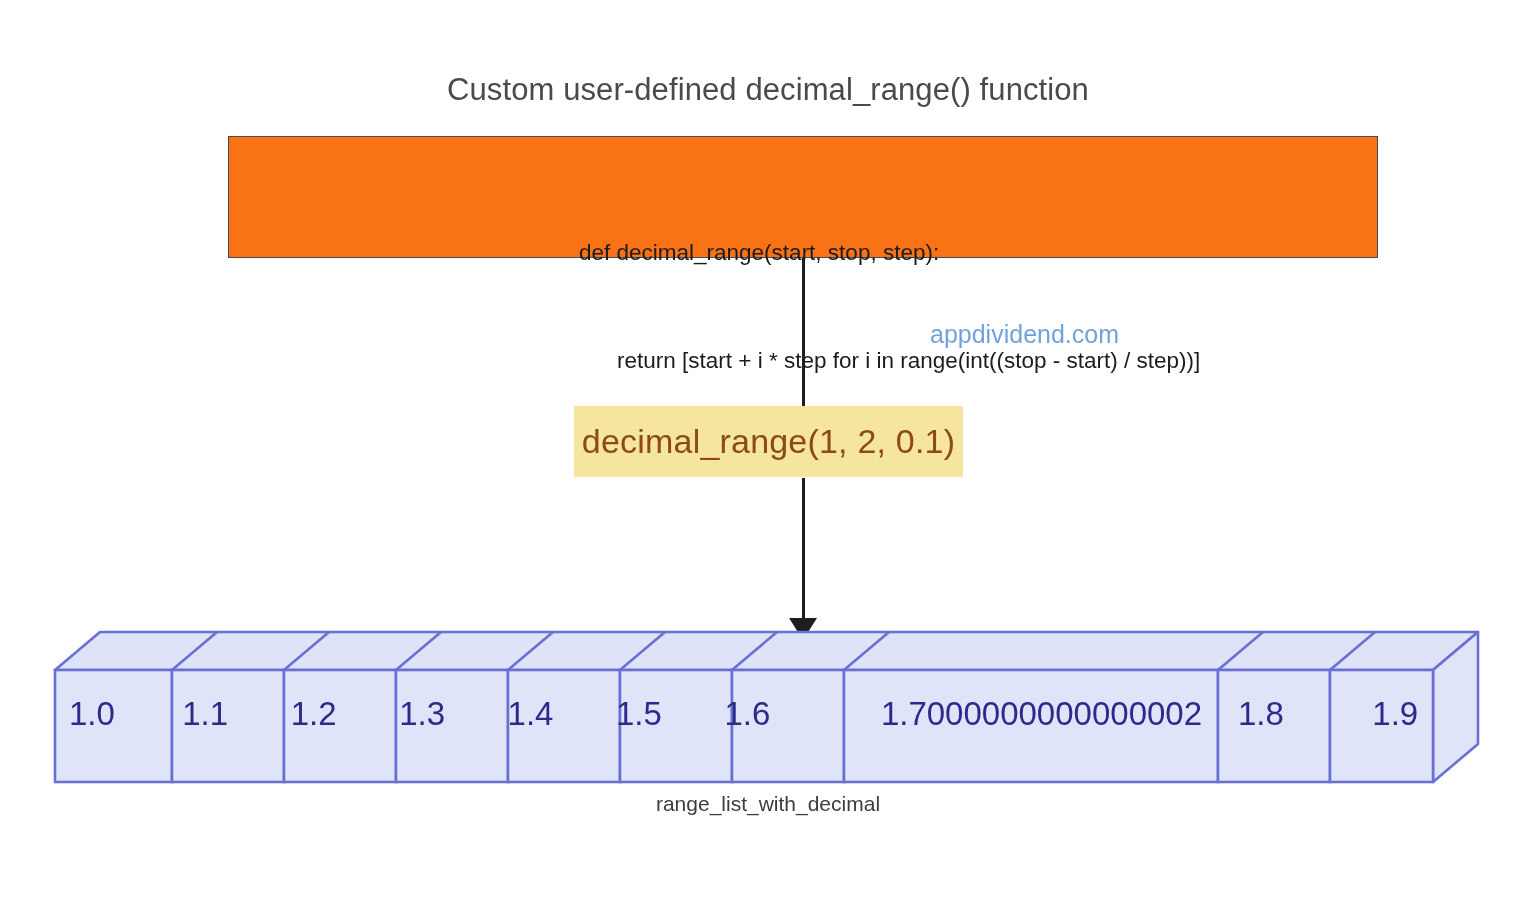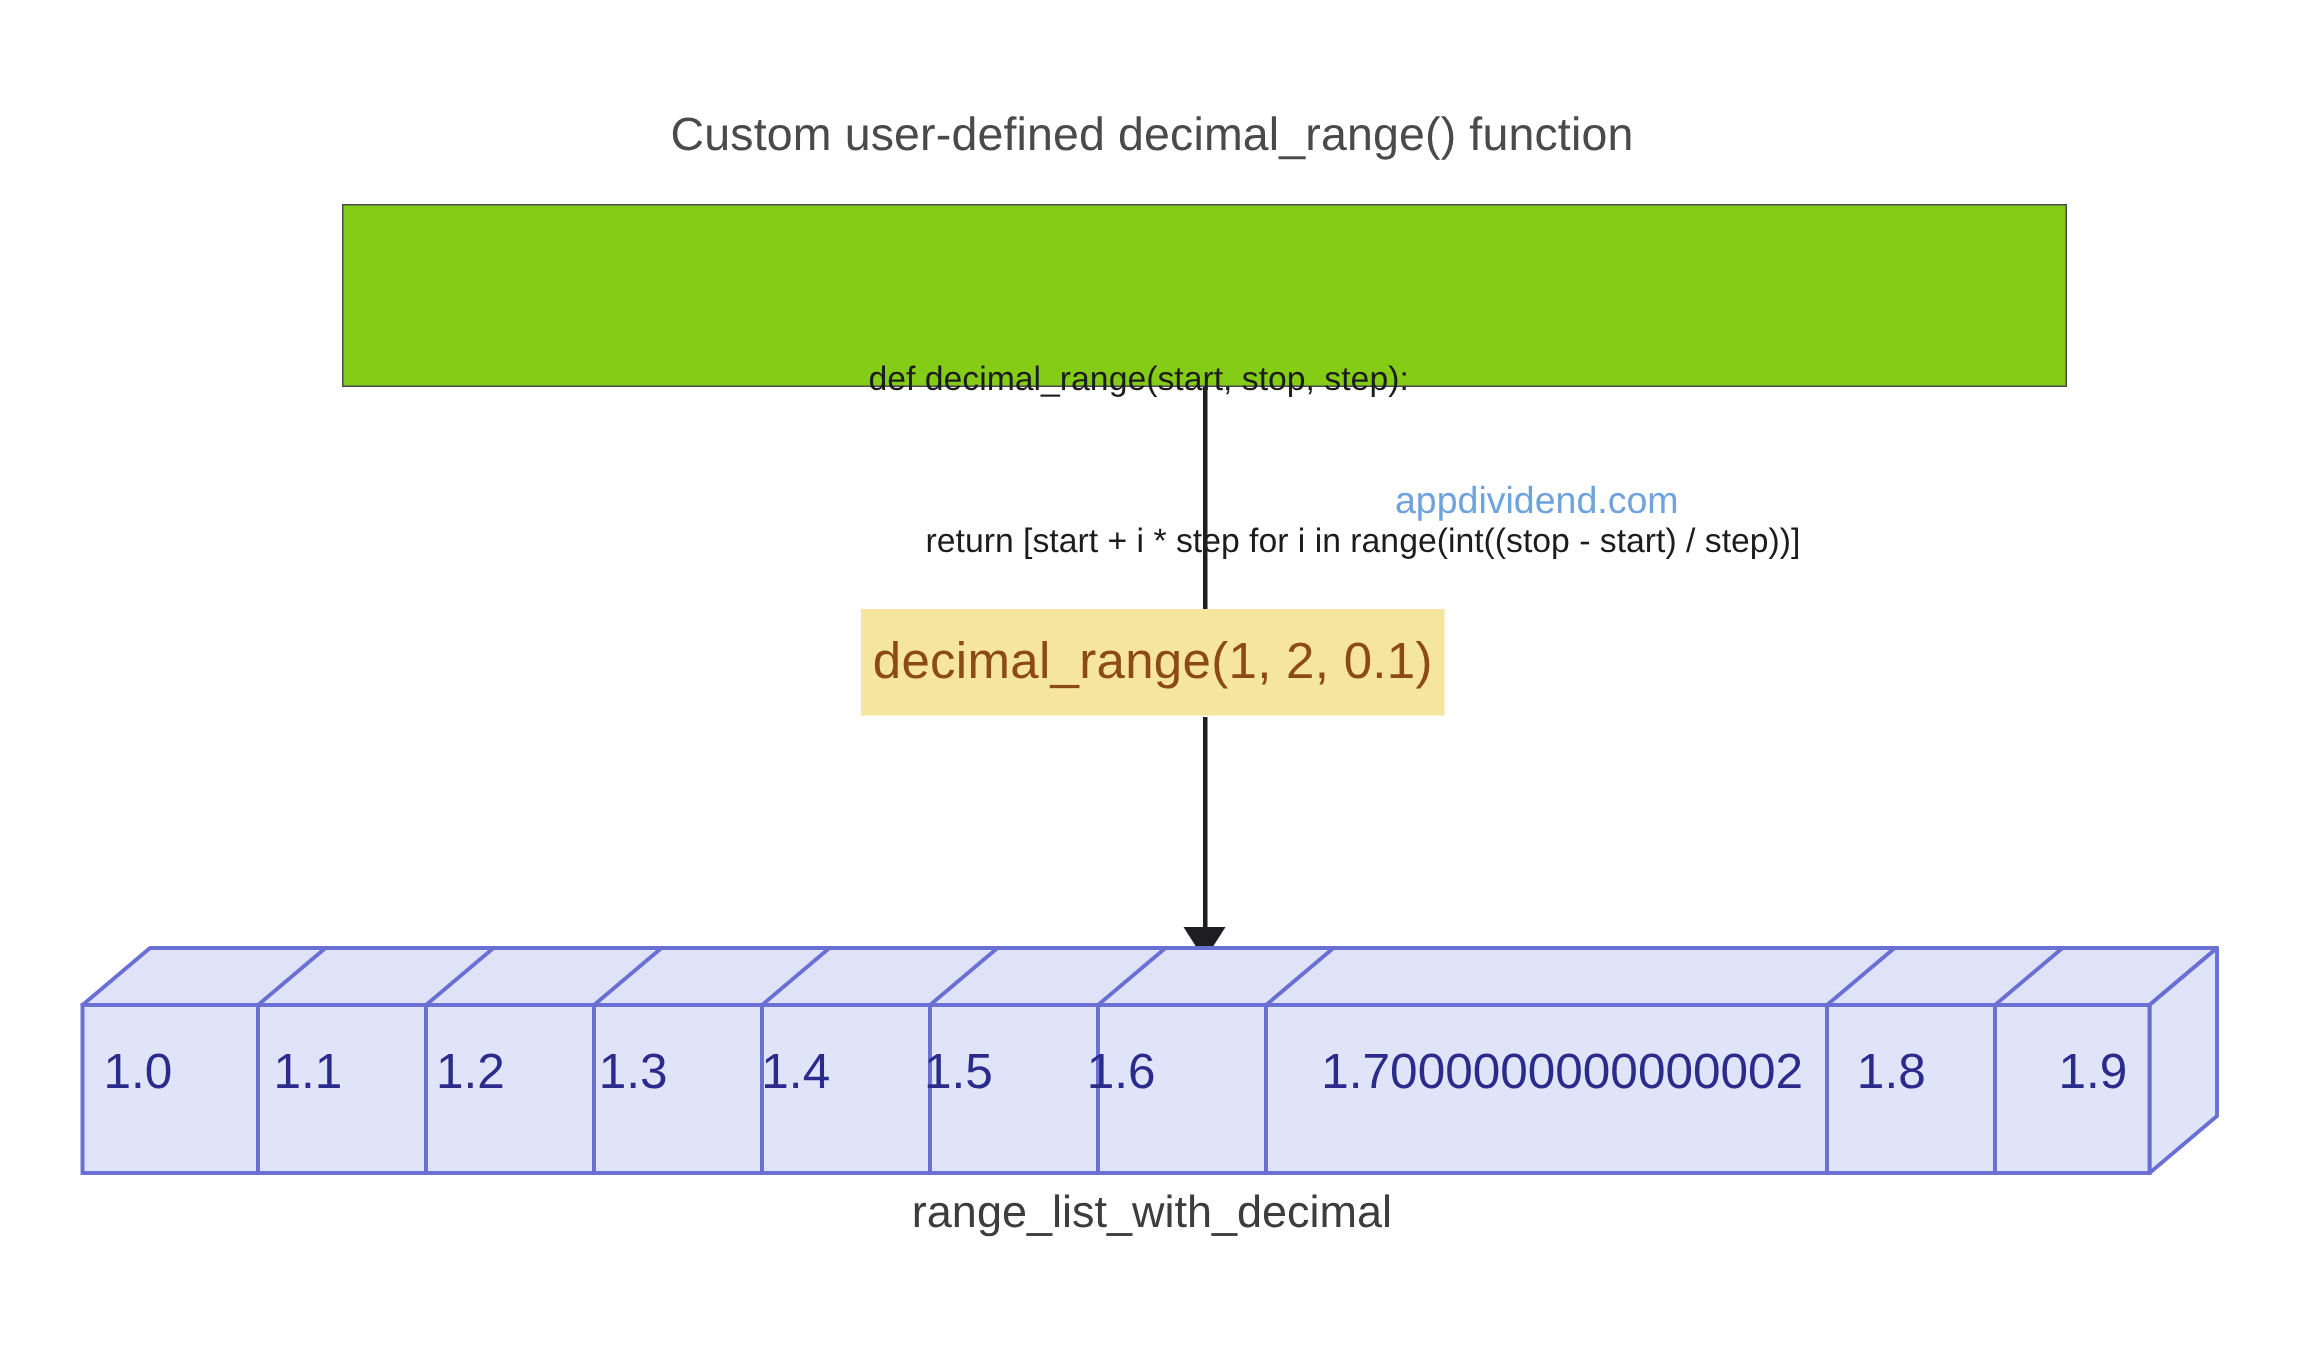--- a/index.html
+++ b/index.html
@@ -33,21 +33,21 @@
     white-space: nowrap;
   }
 
   
   .code-box {
     position: absolute;
     left: 228px;
     top: 136px;
     width: 1150px;
     height: 122px;
-    background: #84cc16;
+    background: #f97316;
     border: 1.6px solid #4a4a55;
     box-sizing: border-box;
   }
   .code-lines {
     position: absolute;
     left: 350px;
     top: 26px;
     font-size: 22.5px;
     color: #1c1c1c;
     line-height: 36px;
@@ -153,21 +153,21 @@
     margin-left: 44px;
   }
 
   
   .array-caption {
     position: absolute;
     left: 0;
     top: 792px;
     width: 1536px;
     text-align: center;
-    font-size: 30px;
+    font-size: 21px;
     color: #3d3d3d;
     white-space: nowrap;
   }
 </style>
 </head>
 <body>
 
 <div id="canvas">
 
   <div class="diagram-title">Custom user-defined decimal_range() function</div>

